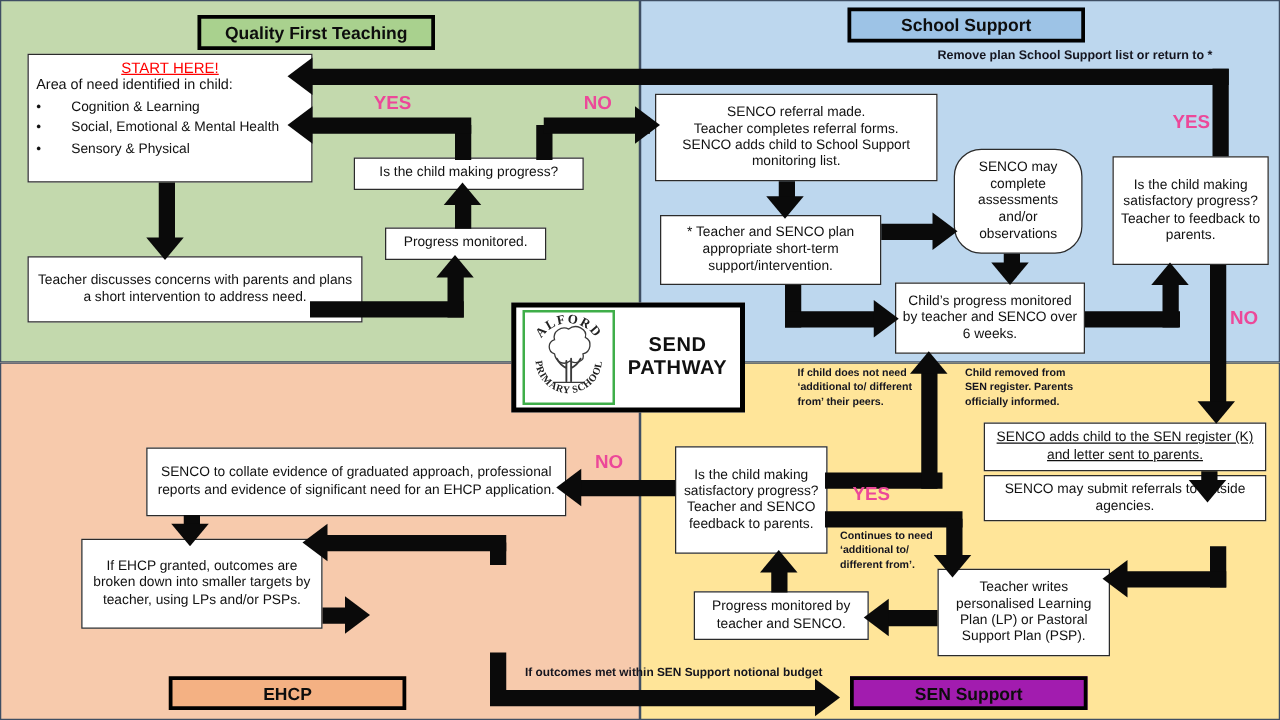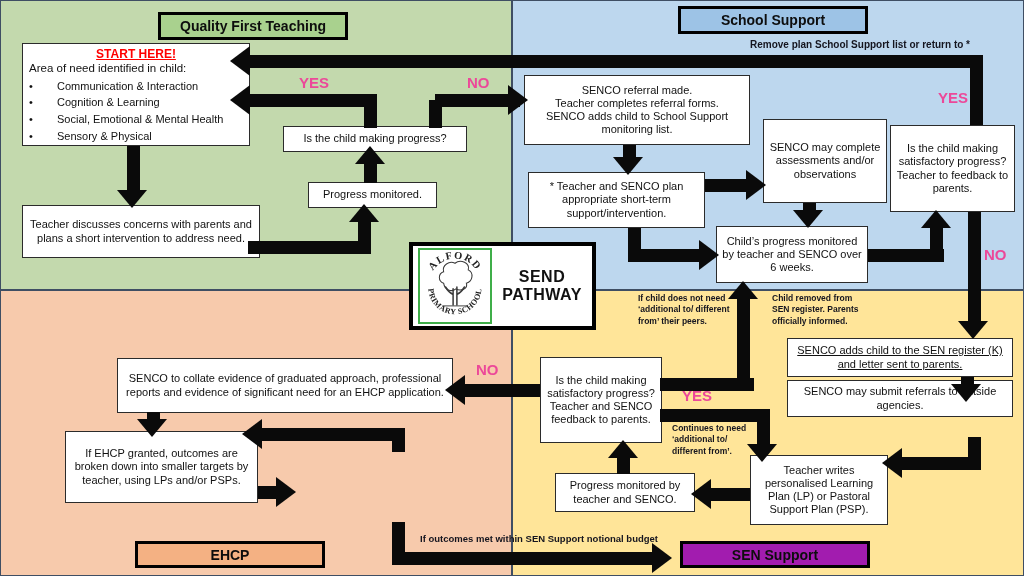--- a/index.html
+++ b/index.html
@@ -17,21 +17,21 @@
   .ah.l{border-top:15px solid transparent;border-bottom:15px solid transparent;border-right:20px solid #0a0a0a;}
   .ah.r{border-top:15px solid transparent;border-bottom:15px solid transparent;border-left:20px solid #0a0a0a;}
   .ah.u{border-left:15px solid transparent;border-right:15px solid transparent;border-bottom:18px solid #0a0a0a;}
   .ah.d{border-left:15px solid transparent;border-right:15px solid transparent;border-top:18px solid #0a0a0a;}
   .biglabel{position:absolute;font-size:15px;font-weight:600;color:#ec4899;z-index:7;}
   .smlabel{position:absolute;font-size:8.5px;font-weight:700;line-height:1.35;color:#15151f;z-index:7;}
   .note{position:absolute;font-size:10px;font-weight:600;color:#15151f;z-index:7;}
   
   #start-box{flex-direction:column;justify-content:flex-start;text-align:left;
              align-items:stretch;padding:3px 6px;}
-  #start-box .heading{text-align:center;font-weight:bold;font-size:12px;
+  #start-box .heading{text-align:center;font-weight:normal;font-size:12px;
              text-decoration:underline;color:#ff0000;white-space:nowrap;}
   #start-box .intro{font-size:11.5px;margin-top:1px;}
   .bullet-row{display:flex;font-size:11px;margin-top:3.5px;}
   .blt{width:14px;flex:0 0 14px;text-align:left;}
   .blt::before{content:"•";}
   .bullet-row .btxt{padding-left:14px;}
   
   #center-badge{position:absolute;left:409px;top:242px;width:187px;height:88px;
       background:#fff;border:4.5px solid #000;box-sizing:border-box;
       display:flex;align-items:center;z-index:8;}
@@ -116,34 +116,33 @@
   <div class="ah u" style="left:728px;top:281px;"></div>
   <div class="ah l" style="left:445px;top:375px;"></div>
   <div class="ah d" style="left:137px;top:419px;"></div>
   <div class="ah r" style="left:276px;top:477px;"></div>
   <div class="ah l" style="left:242px;top:419px;"></div>
   <div class="ah r" style="left:652px;top:543px;"></div>
 
   <div class="wbox" id="start-box" style="left:22px;top:43px;width:228px;height:103px;">
     <div class="heading">START HERE!</div>
     <div class="intro">Area of need identified in child:</div>
-    <div class="bullet-row"><span class="blt"></span><span class="btxt">Communication &amp; Interaction</span></div>
     <div class="bullet-row"><span class="blt"></span><span class="btxt">Cognition &amp; Learning</span></div>
     <div class="bullet-row"><span class="blt"></span><span class="btxt">Social, Emotional &amp; Mental Health</span></div>
     <div class="bullet-row"><span class="blt"></span><span class="btxt">Sensory &amp; Physical</span></div>
   </div>
 
   <div class="wbox" style="left:283px;top:126px;width:184px;height:23px;">Is the child making progress?</div>
   <div class="wbox" style="left:308px;top:182px;width:129px;height:23px;">Progress monitored.</div>
-  <div class="wbox" style="left:22px;top:205px;width:238px;height:53px;">Teacher discusses concerns with parents and plans a short intervention to address need.</div>
+  <div class="wbox" style="left:22px;top:205px;width:268px;height:53px;">Teacher discusses concerns with parents and plans a short intervention to address need.</div>
 
   <div class="wbox" style="left:524px;top:75px;width:226px;height:70px;">SENCO referral made.
 Teacher completes referral forms.
 SENCO adds child to School Support monitoring list.</div>
-  <div class="wbox" style="left:763px;top:119px;width:124px;height:84px;">SENCO may complete assessments and/or observations</div>
+  <div class="wbox" style="left:763px;top:119px;width:103px;height:84px;border-radius:22px;">SENCO may complete assessments and/or observations</div>
   <div class="wbox" style="left:890px;top:125px;width:125px;height:87px;">Is the child making satisfactory progress?
 Teacher to feedback to parents.</div>
   <div class="wbox" style="left:528px;top:172px;width:177px;height:56px;">* Teacher and SENCO plan appropriate short-term support/intervention.</div>
   <div class="wbox" style="left:716px;top:226px;width:152px;height:57px;">Child’s progress monitored by teacher and SENCO over 6 weeks.</div>
 
   <div class="wbox" style="left:787px;top:338px;width:226px;height:39px;text-decoration:underline;">SENCO adds child to the SEN register (K) and letter sent to parents.</div>
   <div class="wbox" style="left:787px;top:380px;width:226px;height:37px;">SENCO may submit referrals to outside agencies.</div>
   <div class="wbox" style="left:540px;top:357px;width:122px;height:86px;">Is the child making satisfactory progress?
 Teacher and SENCO feedback to parents.</div>
   <div class="wbox" style="left:555px;top:473px;width:140px;height:39px;">Progress monitored by teacher and SENCO.</div>

